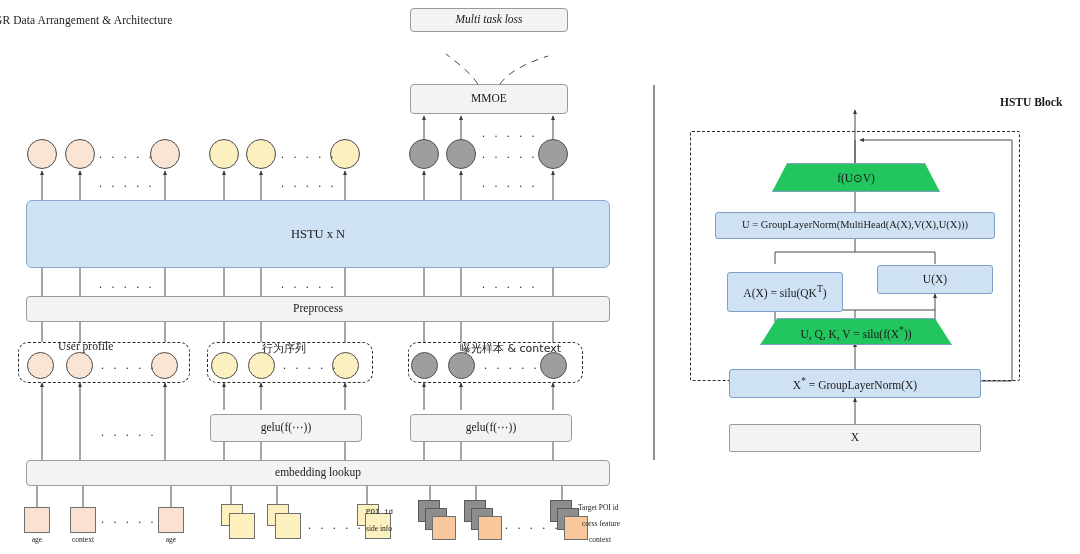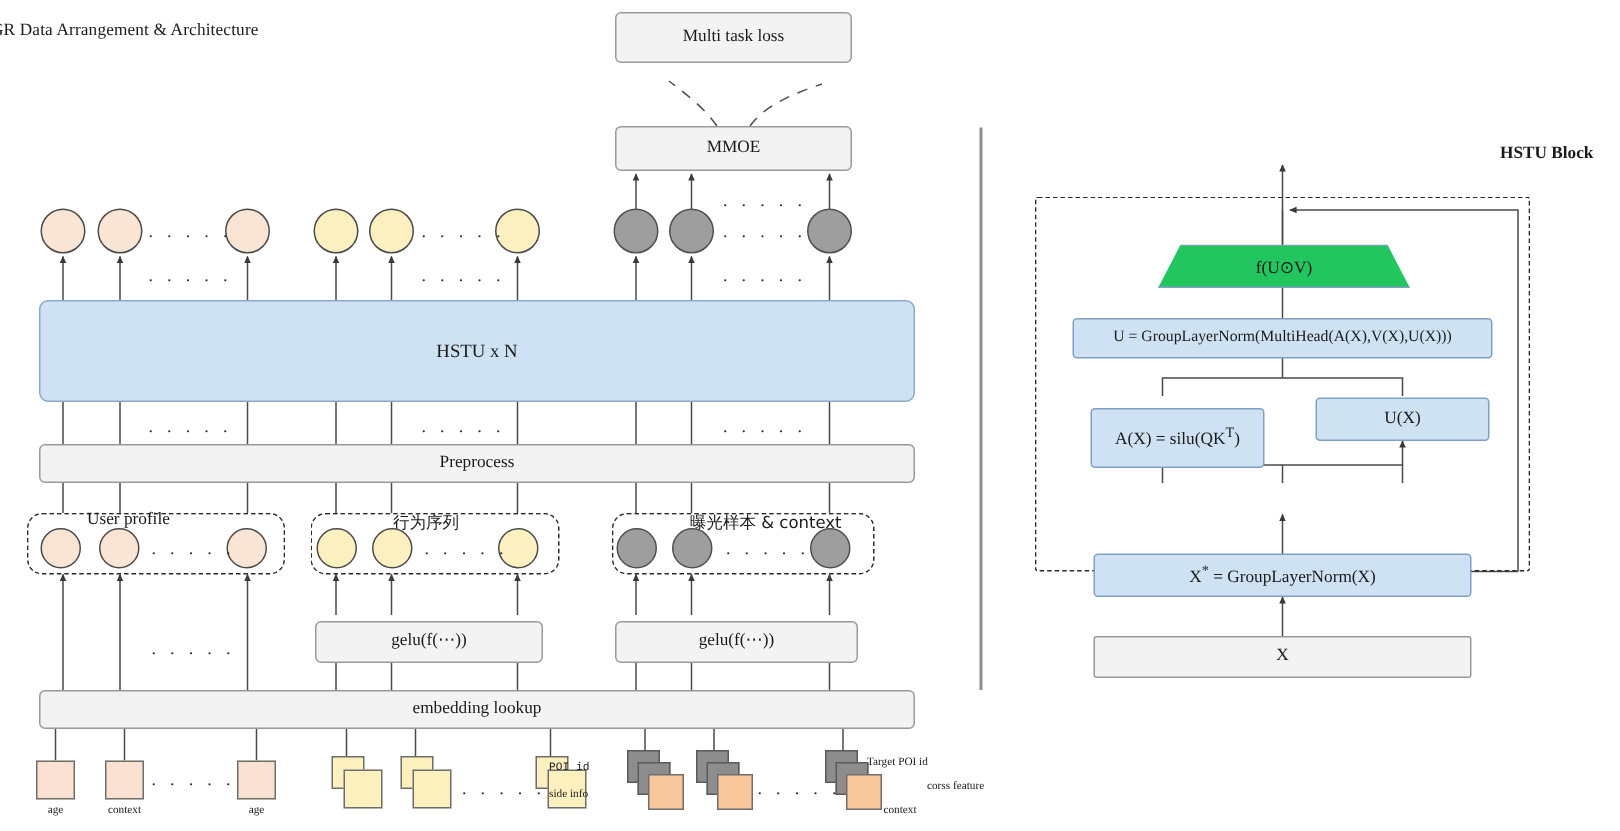--- a/index.html
+++ b/index.html
@@ -172,21 +172,21 @@
       <line x1="855" y1="322" x2="855" y2="310"></line>
       <line x1="775" y1="310" x2="775" y2="294" marker-end="url(#arr)"></line>
       <line x1="935" y1="310" x2="935" y2="294" marker-end="url(#arr)"></line>
 
       <line x1="855" y1="381" x2="855" y2="343" marker-end="url(#arr)"></line>
 
       <line x1="855" y1="424" x2="855" y2="398" marker-end="url(#arr)"></line>
     </g>
   </svg>
 
-  <div class="abs gbox" style="left:410px;top:8px;width:158px;height:34px;">Multi task loss</div>
+  <div class="abs gbox" style="left:410px;top:8px;width:158px;height:24px;font-style:italic;">Multi task loss</div>
 
   <div class="abs gbox" style="left:410px;top:84px;width:158px;height:30px;">MMOE</div>
 
   <div class="abs hstu" style="left:26px;top:200px;width:584px;height:68px;">HSTU x N</div>
 
   <div class="abs gbox" style="left:26px;top:296px;width:584px;height:26px;">Preprocess</div>
 
   <div class="abs gbox" style="left:26px;top:460px;width:584px;height:26px;">embedding lookup</div>
 
   <div class="abs gbox" style="left:210px;top:414px;width:152px;height:28px;">gelu(f(⋯))</div>
@@ -261,37 +261,40 @@
   <div class="abs sq s-gray" style="left:425px;top:508px;width:22px;height:22px;"></div>
   <div class="abs sq s-orange" style="left:432px;top:516px;width:24px;height:24px;"></div>
   <div class="abs sq s-gray" style="left:464px;top:500px;width:22px;height:22px;"></div>
   <div class="abs sq s-gray" style="left:471px;top:508px;width:22px;height:22px;"></div>
   <div class="abs sq s-orange" style="left:478px;top:516px;width:24px;height:24px;"></div>
   <div class="abs sq s-gray" style="left:550px;top:500px;width:22px;height:22px;"></div>
   <div class="abs sq s-gray" style="left:557px;top:508px;width:22px;height:22px;"></div>
   <div class="abs sq s-orange" style="left:564px;top:516px;width:24px;height:24px;"></div>
   <div class="abs dots" style="left:505px;top:518px;">. . . . .</div>
   <div class="abs sidelbl" style="left:578px;top:503px;">Target POI id</div>
-  <div class="abs sidelbl" style="left:582px;top:519px;margin-left:36px;">corss feature</div>
+  <div class="abs sidelbl" style="left:582px;top:519px;">corss feature</div>
   <div class="abs sidelbl" style="left:589px;top:535px;">context</div>
 
   <div class="abs divider" style="left:653px;top:85px;height:375px;"></div>
 
   <div class="abs" style="left:690px;top:131px;width:330px;height:250px;border:1.4px dashed #2b2b2b;border-radius:2px;"></div>
 
   <div class="abs trap" style="left:772px;top:163px;width:168px;height:29px;">f(U⊙V)</div>
 
   <div class="abs bbox rounded" style="left:715px;top:212px;width:280px;height:27px;font-size:10.5px;">U = GroupLayerNorm(MultiHead(A(X),V(X),U(X)))</div>
 
   <div class="abs bbox rounded" style="left:727px;top:272px;width:116px;height:40px;">
     <span>A(X) = silu(QK<sup>T</sup>)</span>
   </div>
 
   <div class="abs bbox rounded" style="left:877px;top:265px;width:116px;height:29px;">U(X)</div>
 
+  <div class="abs trap" style="left:760px;top:318px;width:192px;height:27px;">
+    <span>U, Q, K, V = silu(f(X<sup>*</sup>))</span>
+  </div>
 
   <div class="abs bbox rounded" style="left:729px;top:369px;width:252px;height:29px;">
     <span>X<sup>*</sup> = GroupLayerNorm(X)</span>
   </div>
 
   <div class="abs gbox" style="left:729px;top:424px;width:252px;height:28px;border-radius:2px;">X</div>
 
 </div>
 
 </body></html>

